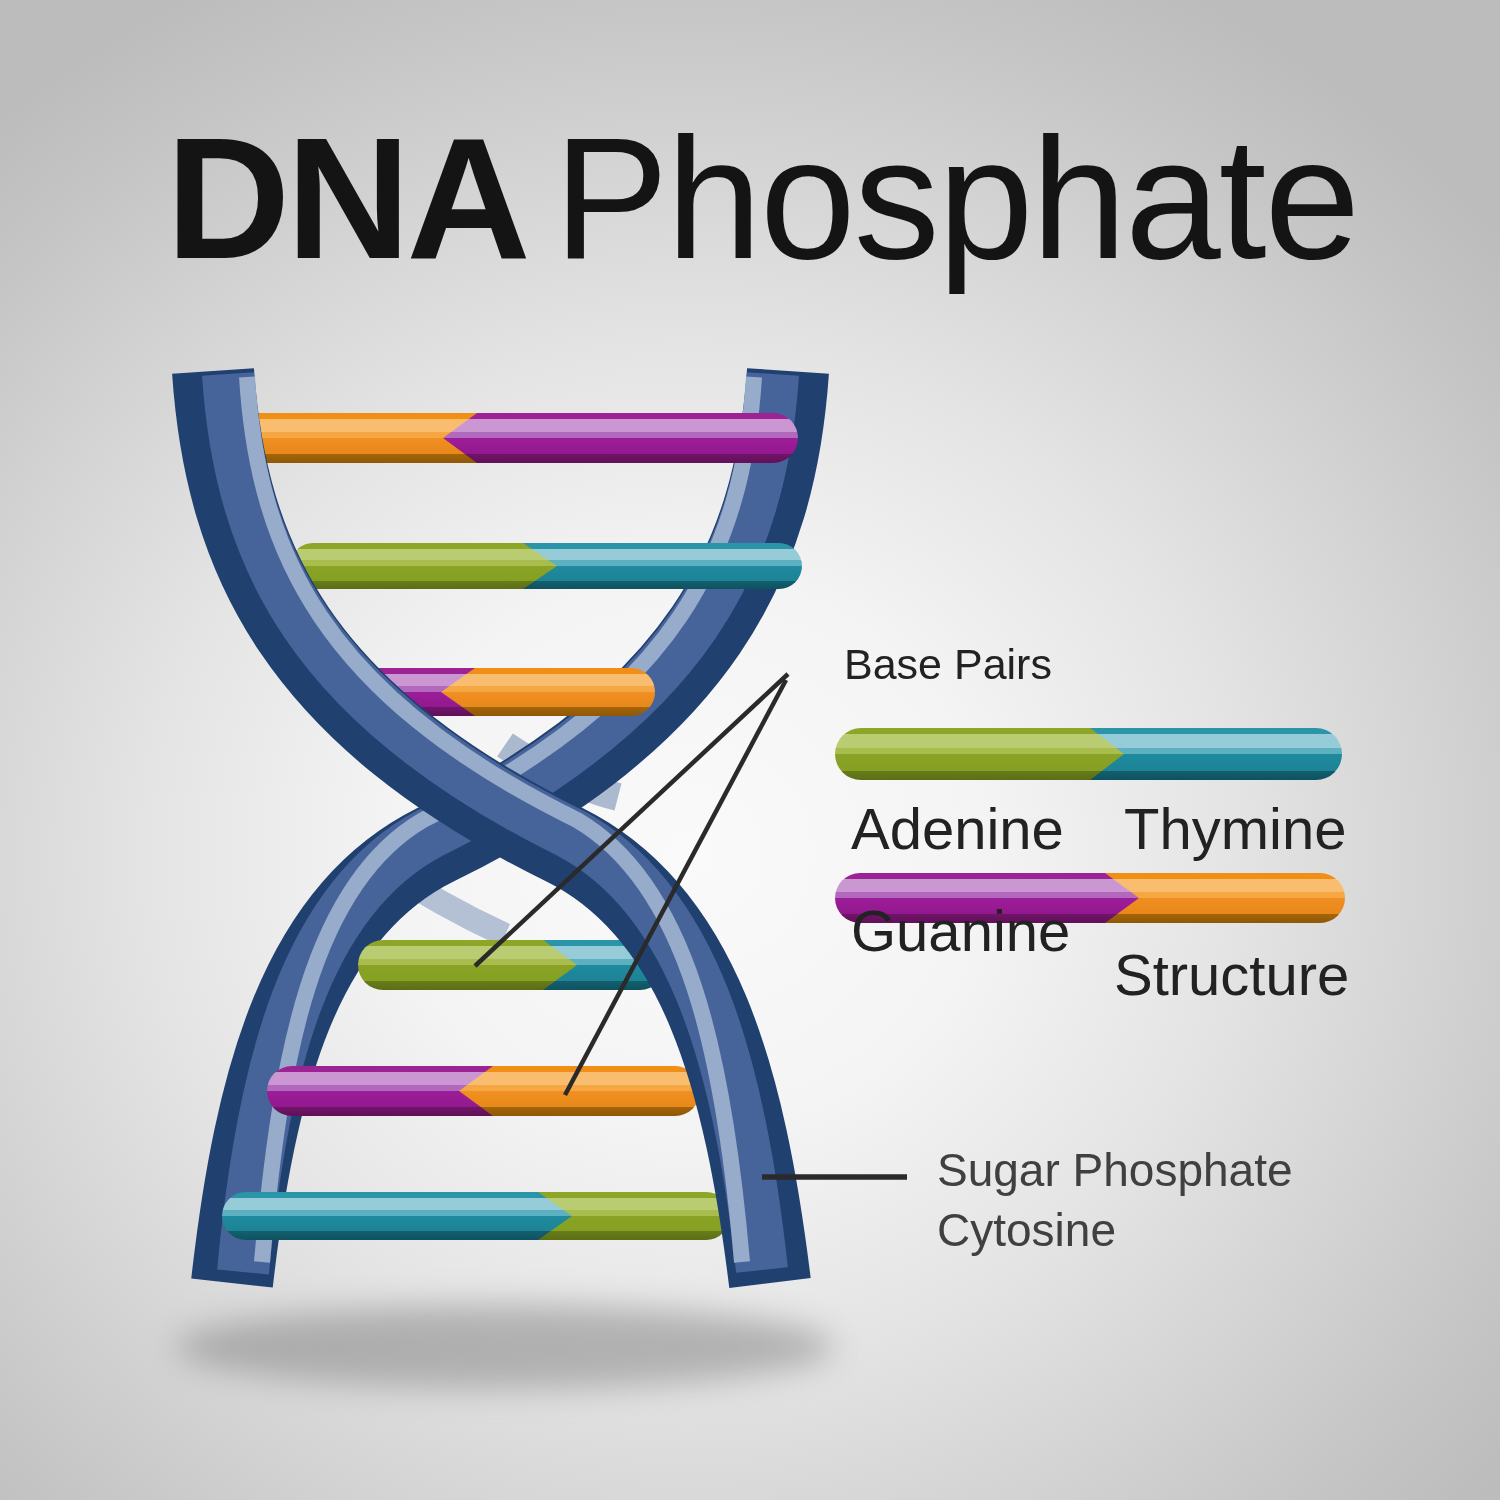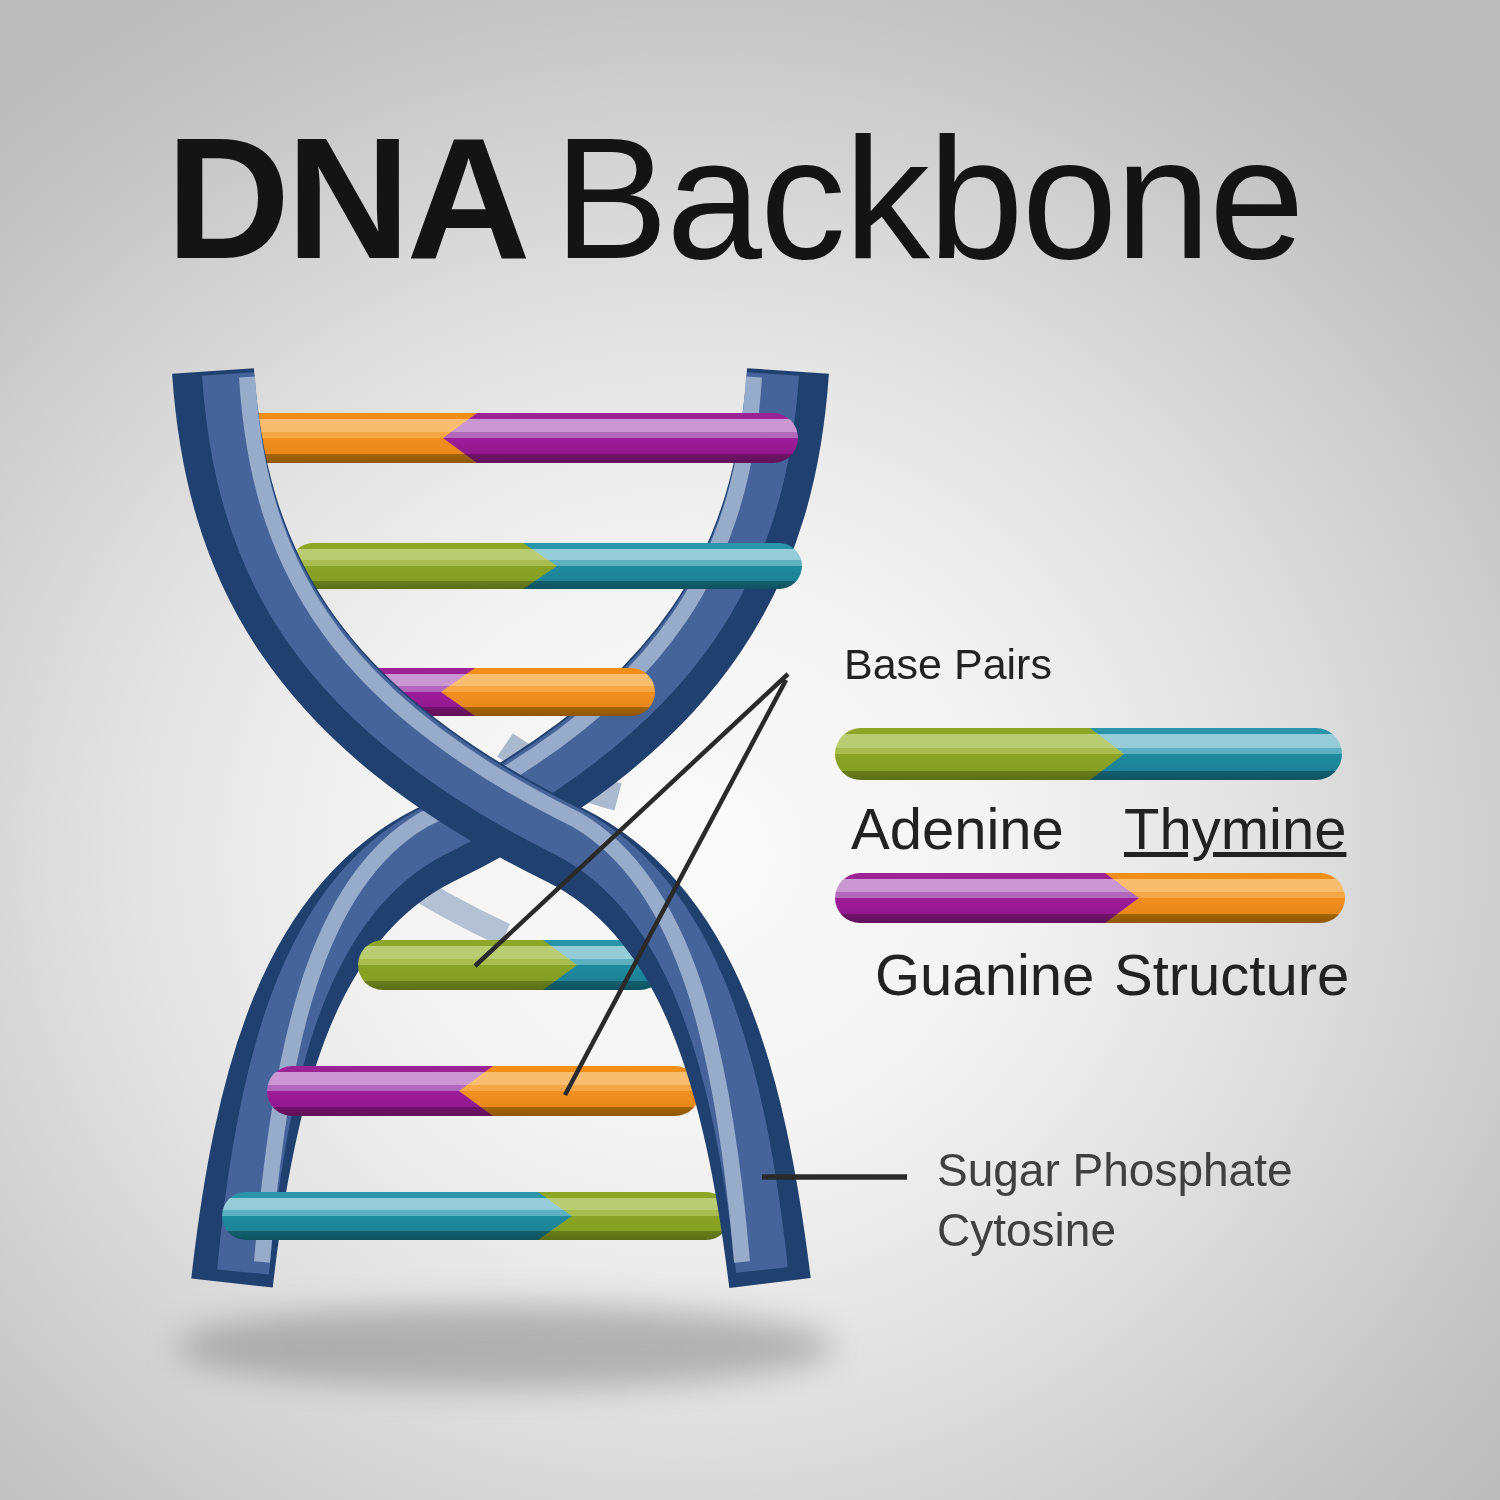--- a/index.html
+++ b/index.html
@@ -14,22 +14,22 @@
   .lbl{position:absolute;color:#1f1f1f;white-space:nowrap;}
   .title{
     left:166px;top:112px;display:flex;gap:27px;align-items:flex-end;
     font-size:172px;line-height:1;color:#141414;letter-spacing:-2px;
   }
   .title .bold{font-weight:700;letter-spacing:-4px;}
   .title .reg{font-weight:400;}
   .base-pairs{left:844px;top:640px;font-size:43px;color:#222;}
   .legend-label{font-size:58px;color:#222;}
   .adenine{left:851px;top:795px;}
-  .thymine{left:1124px;top:795px;text-decoration:underline;}
-  .guanine{left:851px;top:941px;margin-left:24px;}
+  .thymine{left:1124px;top:795px;}
+  .guanine{left:851px;top:897px;}
   .cytosine{left:1114px;top:941px;}
   .backbone{left:937px;top:1141px;font-size:46px;line-height:1.3;color:#404040;white-space:normal;width:400px;}
 </style>
 </head>
 <body>
 
 <div class="stage">
 
 <svg width="1500" height="1500" viewBox="0 0 1500 1500">
   <defs>
@@ -175,21 +175,21 @@
     <polygon points="1105,873 1139,898 1105,923" fill="url(#gPurple)"></polygon>
   </g>
 
   <line x1="788" y1="674" x2="475" y2="966" stroke="#2a2a2a" stroke-width="4.5"></line>
   <line x1="786" y1="680" x2="565" y2="1095" stroke="#2a2a2a" stroke-width="4.5"></line>
   <line x1="762" y1="1177" x2="907" y2="1177" stroke="#2a2a2a" stroke-width="5.5"></line>
 </svg>
 
   <div class="lbl title">
     <span class="bold">DNA</span>
-    <span class="reg">Backbone</span>
+    <span class="reg">Phosphate</span>
   </div>
 
   <div class="lbl base-pairs">Base Pairs</div>
 
   <div class="lbl legend-label adenine">Adenine</div>
   <div class="lbl legend-label thymine">Thymine</div>
   <div class="lbl legend-label guanine">Guanine</div>
   <div class="lbl legend-label cytosine">Structure</div>
 
   <div class="lbl backbone">

